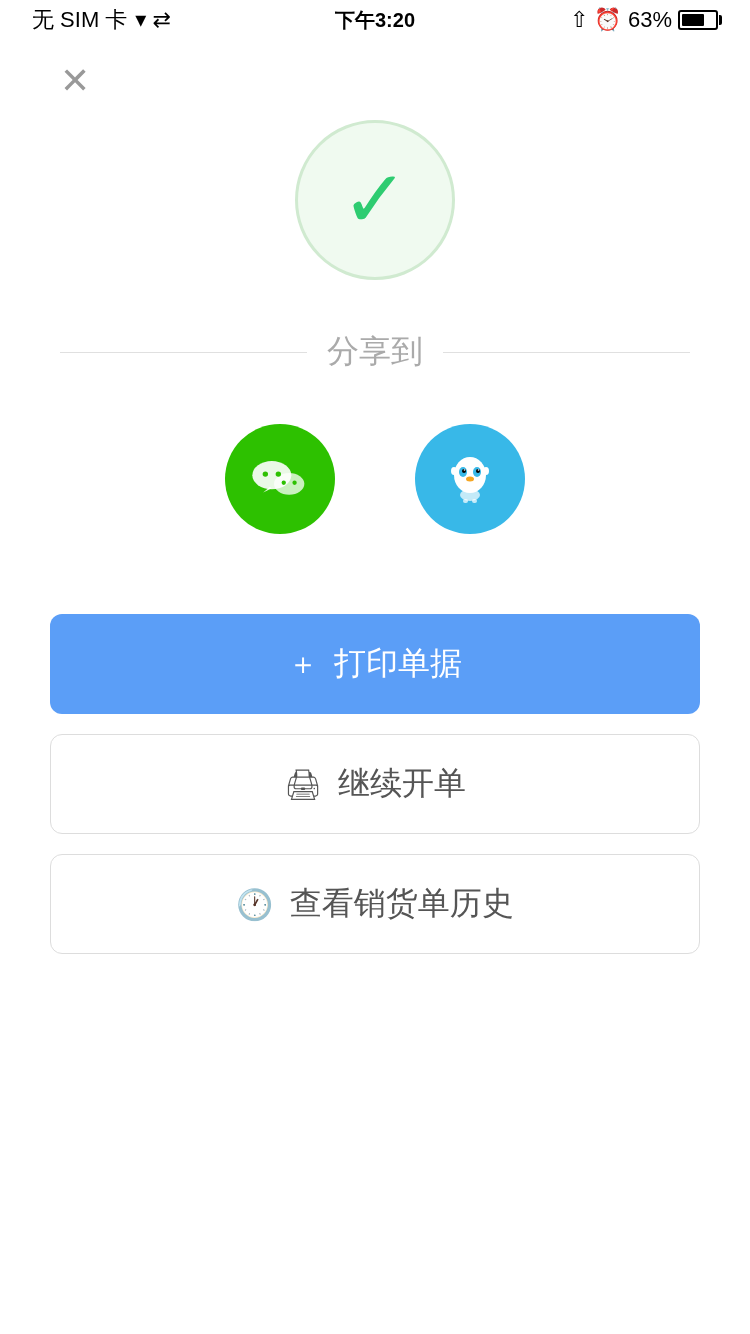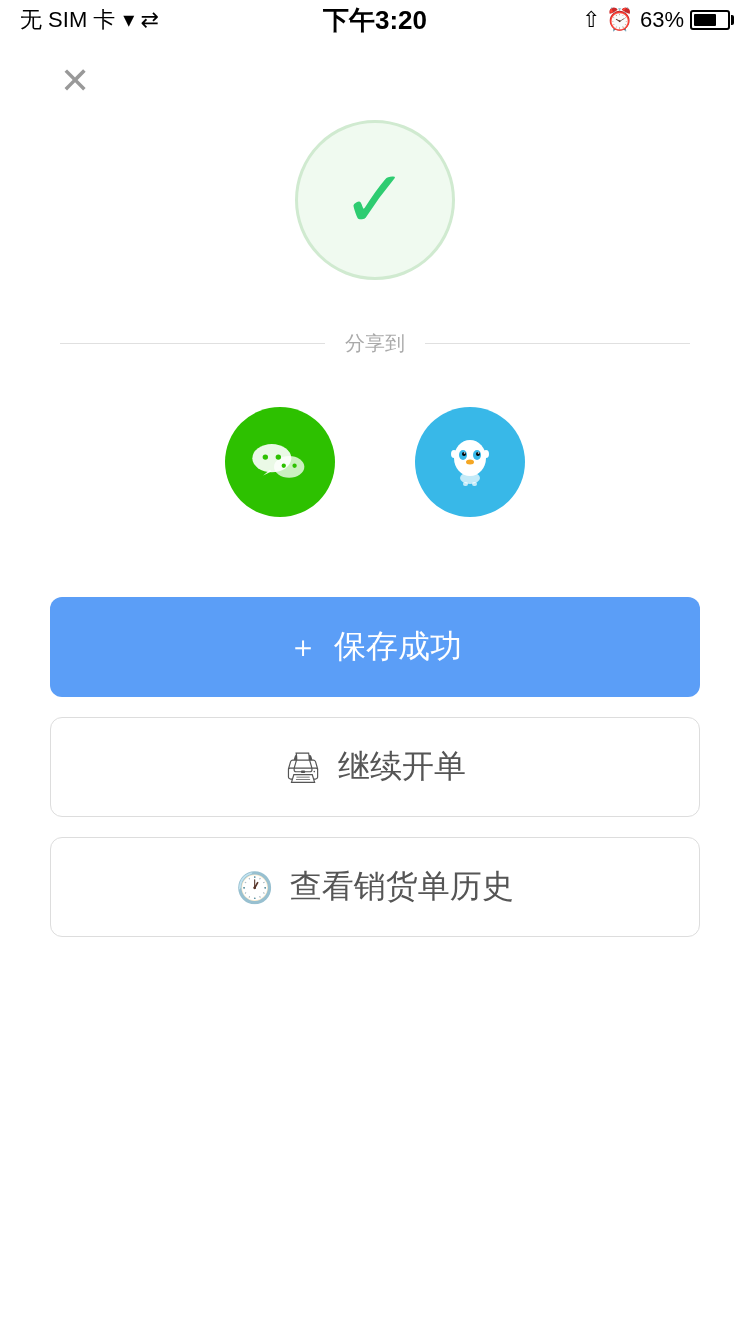--- a/index.html
+++ b/index.html
@@ -13,36 +13,36 @@
     }
 
     
     .status-bar {
       width: 750px;
       height: 40px;
       background: #ffffff;
       display: flex;
       align-items: center;
       justify-content: space-between;
-      padding: 0 20px;
+      padding: 0 32px;
       font-size: 24px;
       font-weight: 500;
     }
     .status-left {
       display: flex;
       align-items: center;
       gap: 8px;
       font-size: 22px;
       color: #000;
     }
     .wifi-icon {
       font-size: 22px;
     }
     .status-center {
-      font-size: 26px;
+      font-size: 20px;
       font-weight: 600;
       color: #000;
       position: absolute;
       left: 50%;
       transform: translateX(-50%);
     }
     .status-right {
       display: flex;
       align-items: center;
       gap: 6px;
@@ -136,21 +136,21 @@
       align-items: center;
       padding: 0 60px;
       margin-bottom: 50px;
     }
     .divider-line {
       flex: 1;
       height: 1px;
       background: #e0e0e0;
     }
     .divider-label {
-      font-size: 20px;
+      font-size: 32px;
       color: #aaaaaa;
       padding: 0 20px;
     }
 
     
     .share-icons {
       display: flex;
       gap: 80px;
       margin-bottom: 80px;
     }
@@ -290,21 +290,21 @@
         <rect x="23" y="50" width="5" height="4" rx="2" fill="white" opacity="0.7"></rect>
         <rect x="32" y="50" width="5" height="4" rx="2" fill="white" opacity="0.7"></rect>
       </svg>
     </div>
   </div>
 
   <div class="actions">
 
     <button class="action-btn action-btn-primary">
       <span class="action-btn-icon">＋</span>
-      <span>保存成功</span>
+      <span>打印单据</span>
     </button>
 
     <button class="action-btn action-btn-secondary">
       <span class="action-btn-icon">🖨</span>
       <span>继续开单</span>
     </button>
 
     <button class="action-btn action-btn-secondary">
       <span class="action-btn-icon">🕐</span>
       <span>查看销货单历史</span>

